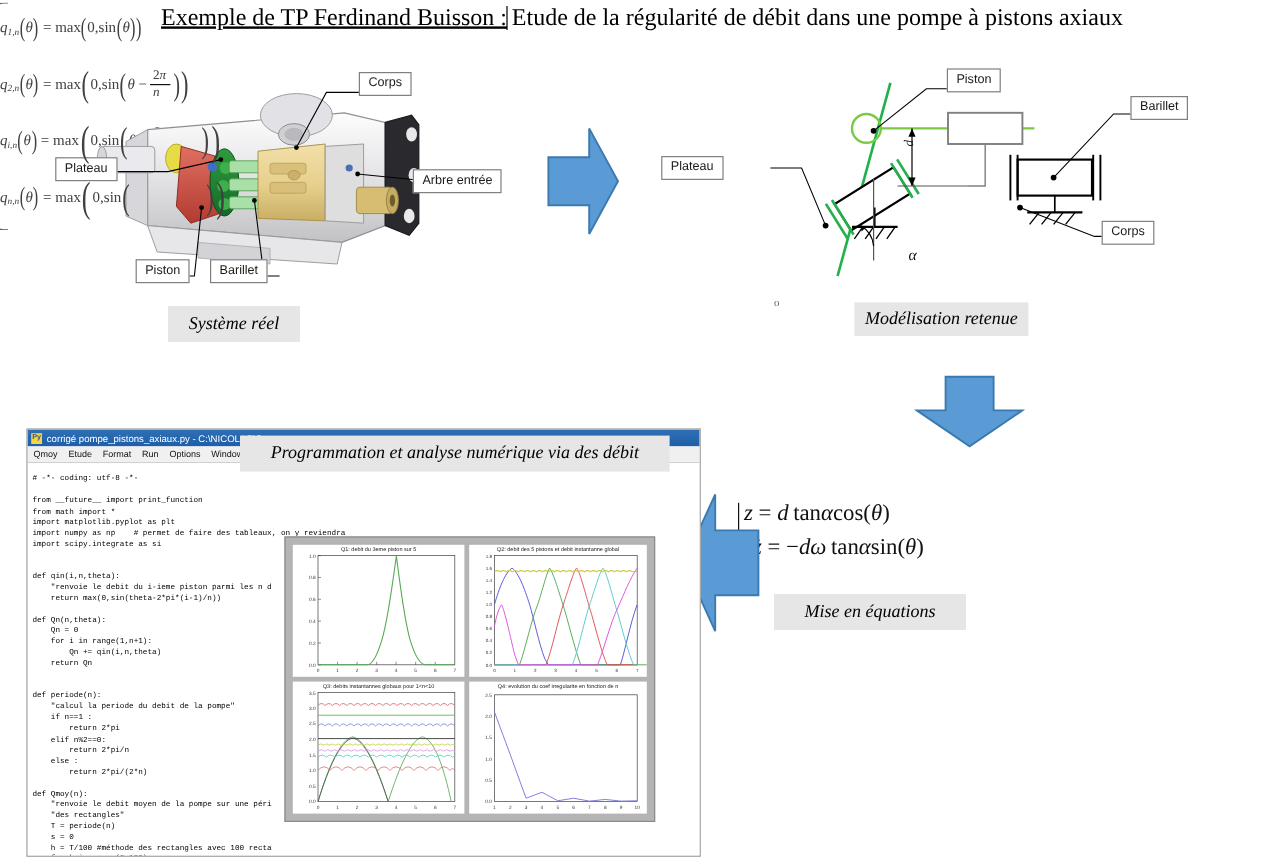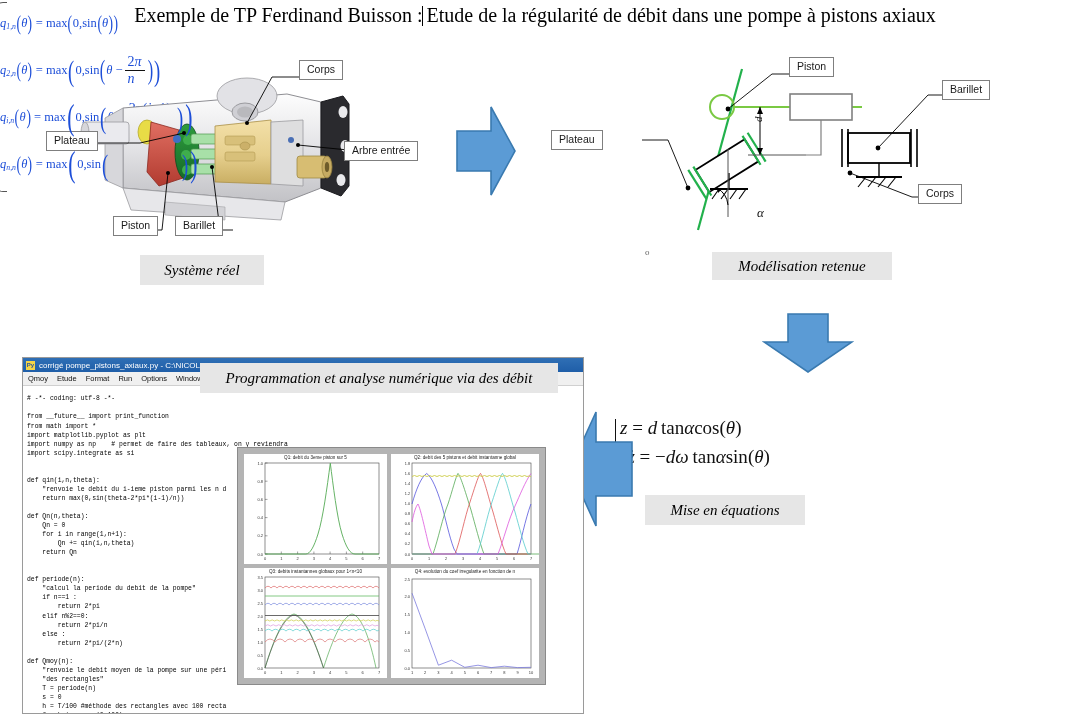--- a/index.html
+++ b/index.html
@@ -9,21 +9,21 @@
     font-family:"Liberation Sans", sans-serif;
   }
   .abs{position:absolute;}
 
   
   #title{
     left:0;top:4px;width:1070px;text-align:center;
     font-family:"Liberation Serif", serif;
     font-size:20px;color:#000;white-space:nowrap;
   }
-  #title .u{}
+  #title .u{text-decoration:underline;}
   #title .caret{
     display:inline-block;width:1px;height:20px;background:#000;
     vertical-align:-4px;margin:0 -1px;
   }
 
   
   .lbl{
     position:absolute;border:1px solid #7f7f7f;background:#fff;
     font-size:10.5px;color:#1a1a1a;font-family:"Liberation Sans",sans-serif;
     padding:3px 7px;white-space:nowrap;line-height:1.1;
@@ -96,32 +96,32 @@
     color:#111;white-space:nowrap;
   }
   #eq-small{left:615px;top:413px;font-size:19px;line-height:1.55;}
   #eq-small .bar{
     display:inline-block;border-left:1.4px solid #111;height:42px;
     vertical-align:-14px;margin-right:4px;
   }
   .it{font-style:italic;}
   .rm{font-style:normal;}
 
-  #eq-sys{left:828px;top:372px;width:240px;font-size:12.5px;color:#1d4ed8;}
+  #eq-sys{left:828px;top:372px;width:240px;font-size:12.5px;color:#404040;}
   #eq-sys .row{
     display:flex;align-items:center;height:47px;white-space:nowrap;
     font-family:"Liberation Serif",serif;
   }
   #eq-sys .brace{
     position:absolute;left:-6px;top:2px;width:12px;height:188px;
     border-left:1.3px solid #555;border-top:1.3px solid #555;border-bottom:1.3px solid #555;
     border-radius:9px 0 0 9px;
   }
   .frac{display:inline-flex;flex-direction:column;align-items:flex-start;
-        vertical-align:middle;margin:0 2px;font-size:14px;}
+        vertical-align:middle;margin:0 2px;font-size:11px;}
   .frac .num{border-bottom:1px solid #111;padding:0 3px;line-height:1.15;}
   .frac .den{padding:0 3px;line-height:1.15;}
   .paren{font-size:1.75em;font-family:"Liberation Serif",serif;
          display:inline-block;transform:scaleX(.62);margin:0 -1px;}
   .sub{font-size:.62em;vertical-align:-0.28em;}
 </style>
 </head>
 <body>
 
 <div class="abs" id="title">
@@ -212,21 +212,21 @@
   <circle cx="128" cy="118" r="2" fill="#000"></circle>
   <circle cx="172" cy="112" r="2" fill="#000"></circle>
 </svg>
 
 <div class="lbl" style="left:299px;top:60px;">Corps</div>
 <div class="lbl" style="left:46px;top:131px;">Plateau</div>
 <div class="lbl" style="left:344px;top:141px;">Arbre entrée</div>
 <div class="lbl" style="left:113px;top:216px;">Piston</div>
 <div class="lbl" style="left:175px;top:216px;">Barillet</div>
 
-<div class="cap" style="left:140px;top:255px;width:124px;height:30px;">Système réel</div>
+<div class="cap" style="left:140px;top:255px;width:110px;height:30px;">Système réel</div>
 
 <div class="arrow" style="left:455px;top:105px;">
   <svg width="62" height="92" viewBox="0 0 62 92">
     <polygon points="2,26 36,26 36,2 60,46 36,90 36,66 2,66" fill="#5b9bd5" stroke="#3a7ab0" stroke-width="1.6"></polygon>
   </svg>
 </div>
 
 <div class="abs" id="kin">
   <svg width="420" height="205" viewBox="0 0 420 205">
 
@@ -298,21 +298,21 @@
 </svg>
 
 <div class="lbl" style="left:789px;top:57px;">Piston</div>
 <div class="lbl" style="left:942px;top:80px;">Barillet</div>
 <div class="lbl" style="left:551px;top:130px;">Plateau</div>
 <div class="lbl" style="left:918px;top:184px;">Corps</div>
 
 <div class="abs" style="left:757px;top:205px;font-family:'Liberation Serif',serif;font-size:13px;font-style:italic;color:#111;">α</div>
 <div class="abs" style="left:752px;top:122px;font-family:'Liberation Serif',serif;font-size:11px;font-style:italic;color:#111;transform:rotate(-90deg);transform-origin:0 0;">d</div>
 
-<div class="cap" style="left:712px;top:252px;width:180px;height:28px;">Modélisation retenue</div>
+<div class="cap" style="left:712px;top:252px;width:145px;height:28px;">Modélisation retenue</div>
 
 <div class="arrow" style="left:762px;top:312px;">
   <svg width="92" height="62" viewBox="0 0 92 62">
     <polygon points="26,2 66,2 66,30 90,30 46,60 2,30 26,30" fill="#5b9bd5" stroke="#3a7ab0" stroke-width="1.6"></polygon>
   </svg>
 </div>
 
 <div class="eqn" id="eq-small">
   <span class="bar"></span><span style="display:inline-block;vertical-align:middle;">
     <div><span class="it">z</span> <span class="rm">=</span> <span class="it">d</span> <span class="rm">tan</span><span class="it">α</span><span class="rm">cos</span><span class="rm">(</span><span class="it">θ</span><span class="rm">)</span></div>

